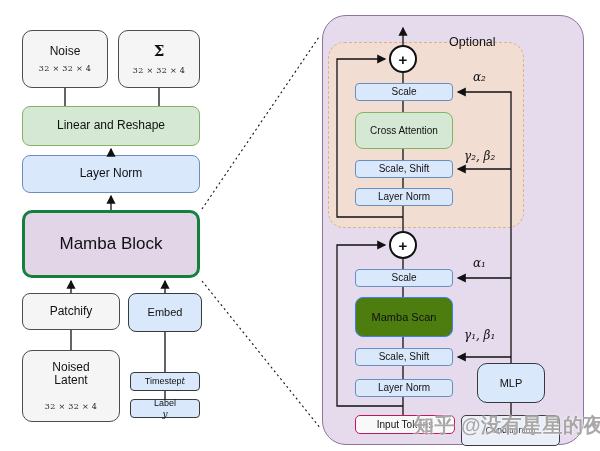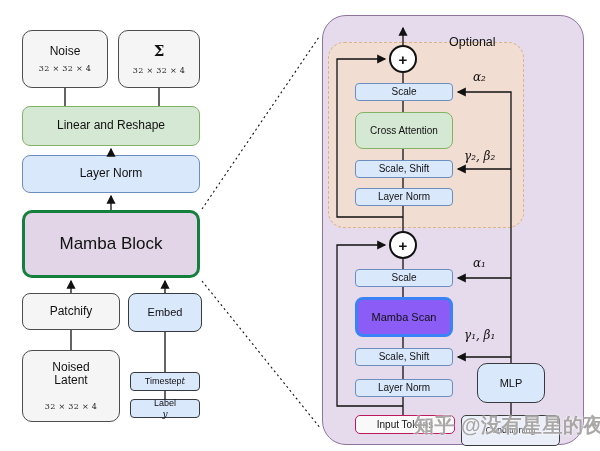--- a/index.html
+++ b/index.html
@@ -11,21 +11,21 @@
     position:absolute;box-sizing:border-box;display:flex;flex-direction:column;
     align-items:center;justify-content:center;text-align:center;line-height:1.15;
     z-index:10;
   }
   
   .gray   {background:#f5f5f5;border:1px solid #4d4d4d;}
   .blue   {background:#dae8fc;border:1px solid #6c8ebf;}
   .blueDk {background:#dae8fc;border:1px solid #36393d;}
   .green  {background:#d5e8d4;border:1px solid #82b366;}
   .purple {background:#e1d5e7;border:3px solid #15803d;}
-  .orange {background:#8b5cf6;border:3px solid #3b82f6;}
+  .orange {background:#4d7c0f;border:1px solid #3b82f6;}
   .white  {background:#f9f9f9;border:1px solid #be185d;}
   .cond   {background:#e9eef8;border:1px solid #3b3b3b;}
 
   .r4{border-radius:4px}.r5{border-radius:5px}.r8{border-radius:8px}
   .r10{border-radius:10px}
 
   .f8 {font-size:8px;font-family:"DejaVu Serif",serif;color:#222;letter-spacing:.3px}
   .f9 {font-size:9px}
   .f10{font-size:10px}
   .f11{font-size:11px}

